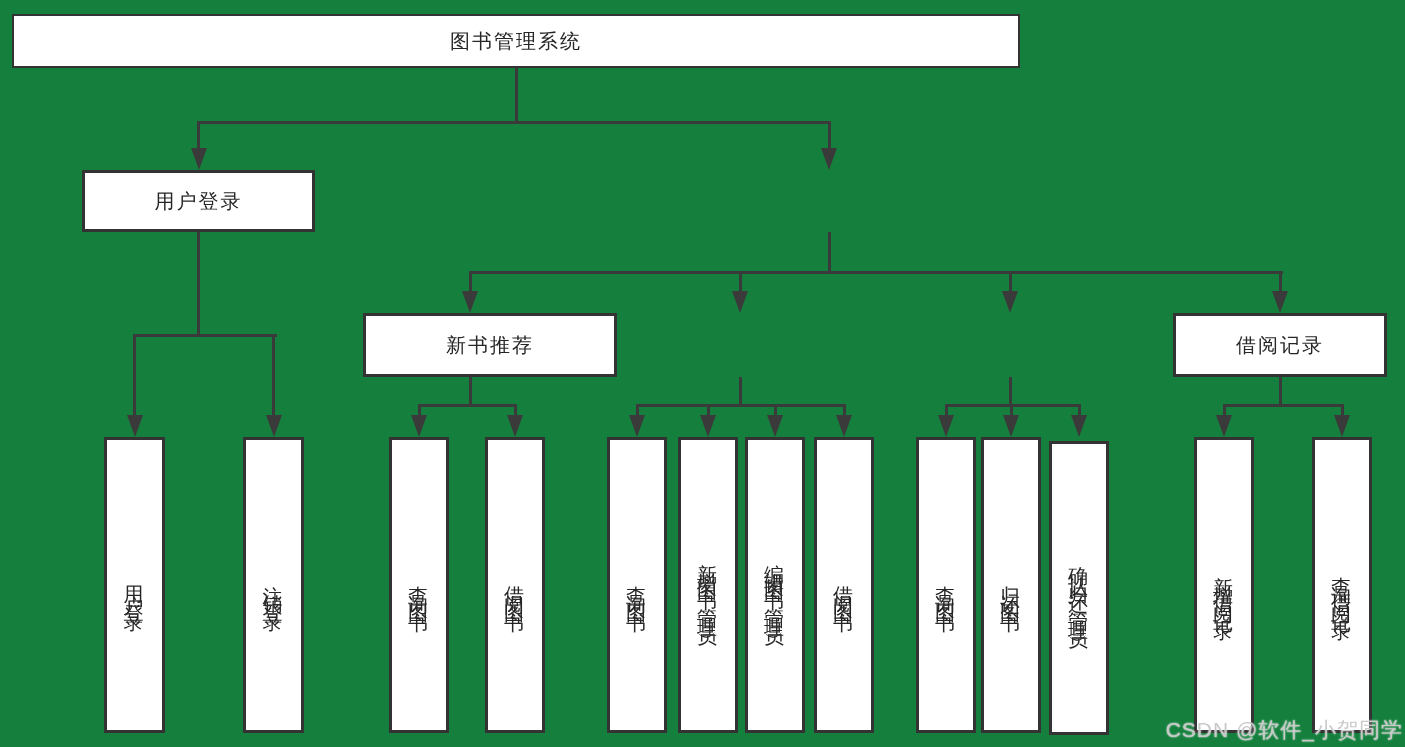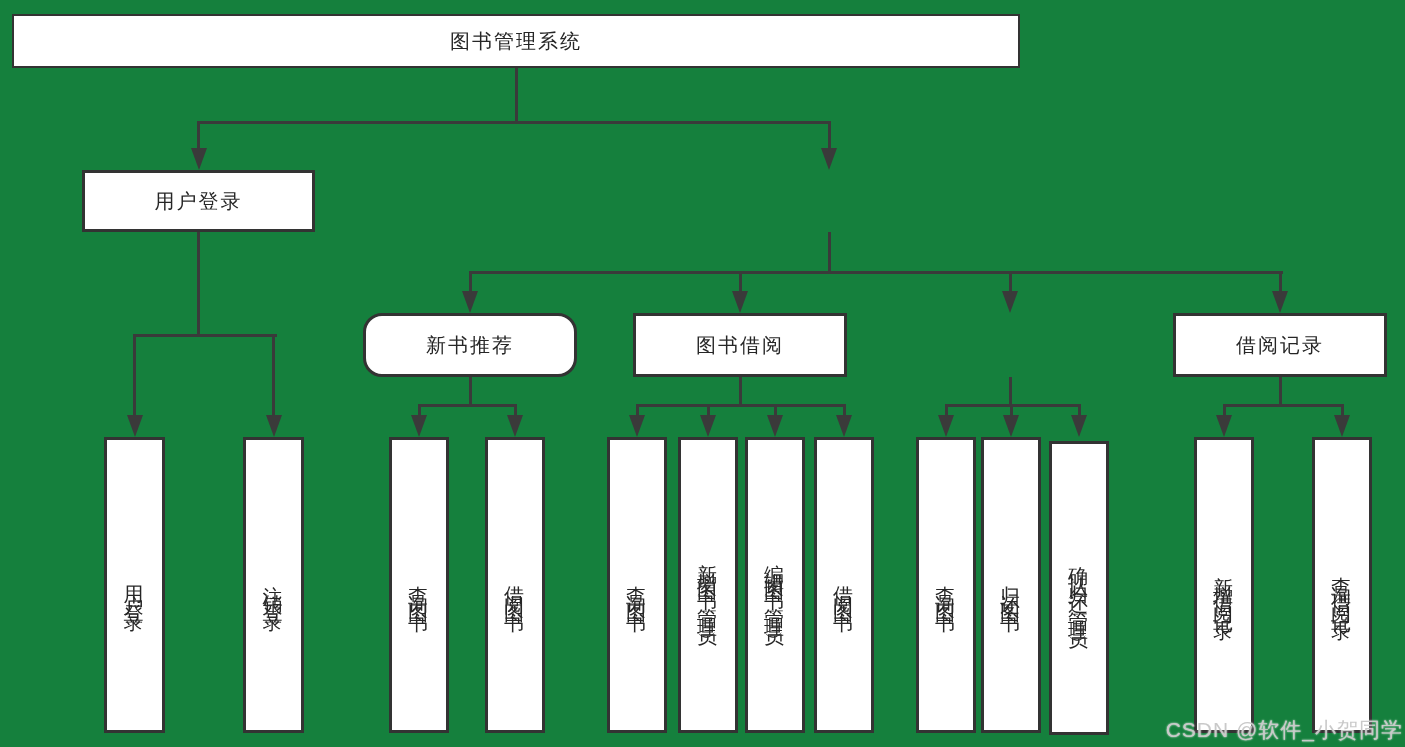--- a/index.html
+++ b/index.html
@@ -50,25 +50,22 @@
   <div class="hline" style="left:468.5px;top:271px;width:814px;"></div>
   <div class="vline" style="left:468.5px;top:271px;height:22px;"></div>
   <div class="vline" style="left:738.5px;top:271px;height:22px;"></div>
   <div class="vline" style="left:1008.5px;top:271px;height:22px;"></div>
   <div class="vline" style="left:1278.5px;top:271px;height:22px;"></div>
   <div class="arrow" style="left:462px;top:291px;"></div>
   <div class="arrow" style="left:732px;top:291px;"></div>
   <div class="arrow" style="left:1002px;top:291px;"></div>
   <div class="arrow" style="left:1272px;top:291px;"></div>
 
-  <div class="box" style="left:363px;top:313px;width:214px;height:64px;border-radius:19px;">
+  <div class="box" style="left:363px;top:313px;width:254px;height:64px;">
     <span>新书推荐</span>
-  </div>
-  <div class="box" style="left:633px;top:313px;width:214px;height:64px;">
-    <span>图书借阅</span>
   </div>
   <div class="box" style="left:1173px;top:313px;width:214px;height:64px;">
     <span>借阅记录</span>
   </div>
 
   <div class="vline" style="left:468.5px;top:377px;height:30px;"></div>
   <div class="vline" style="left:738.5px;top:377px;height:30px;"></div>
   <div class="vline" style="left:1008.5px;top:377px;height:30px;"></div>
   <div class="vline" style="left:1278.5px;top:377px;height:30px;"></div>
 

